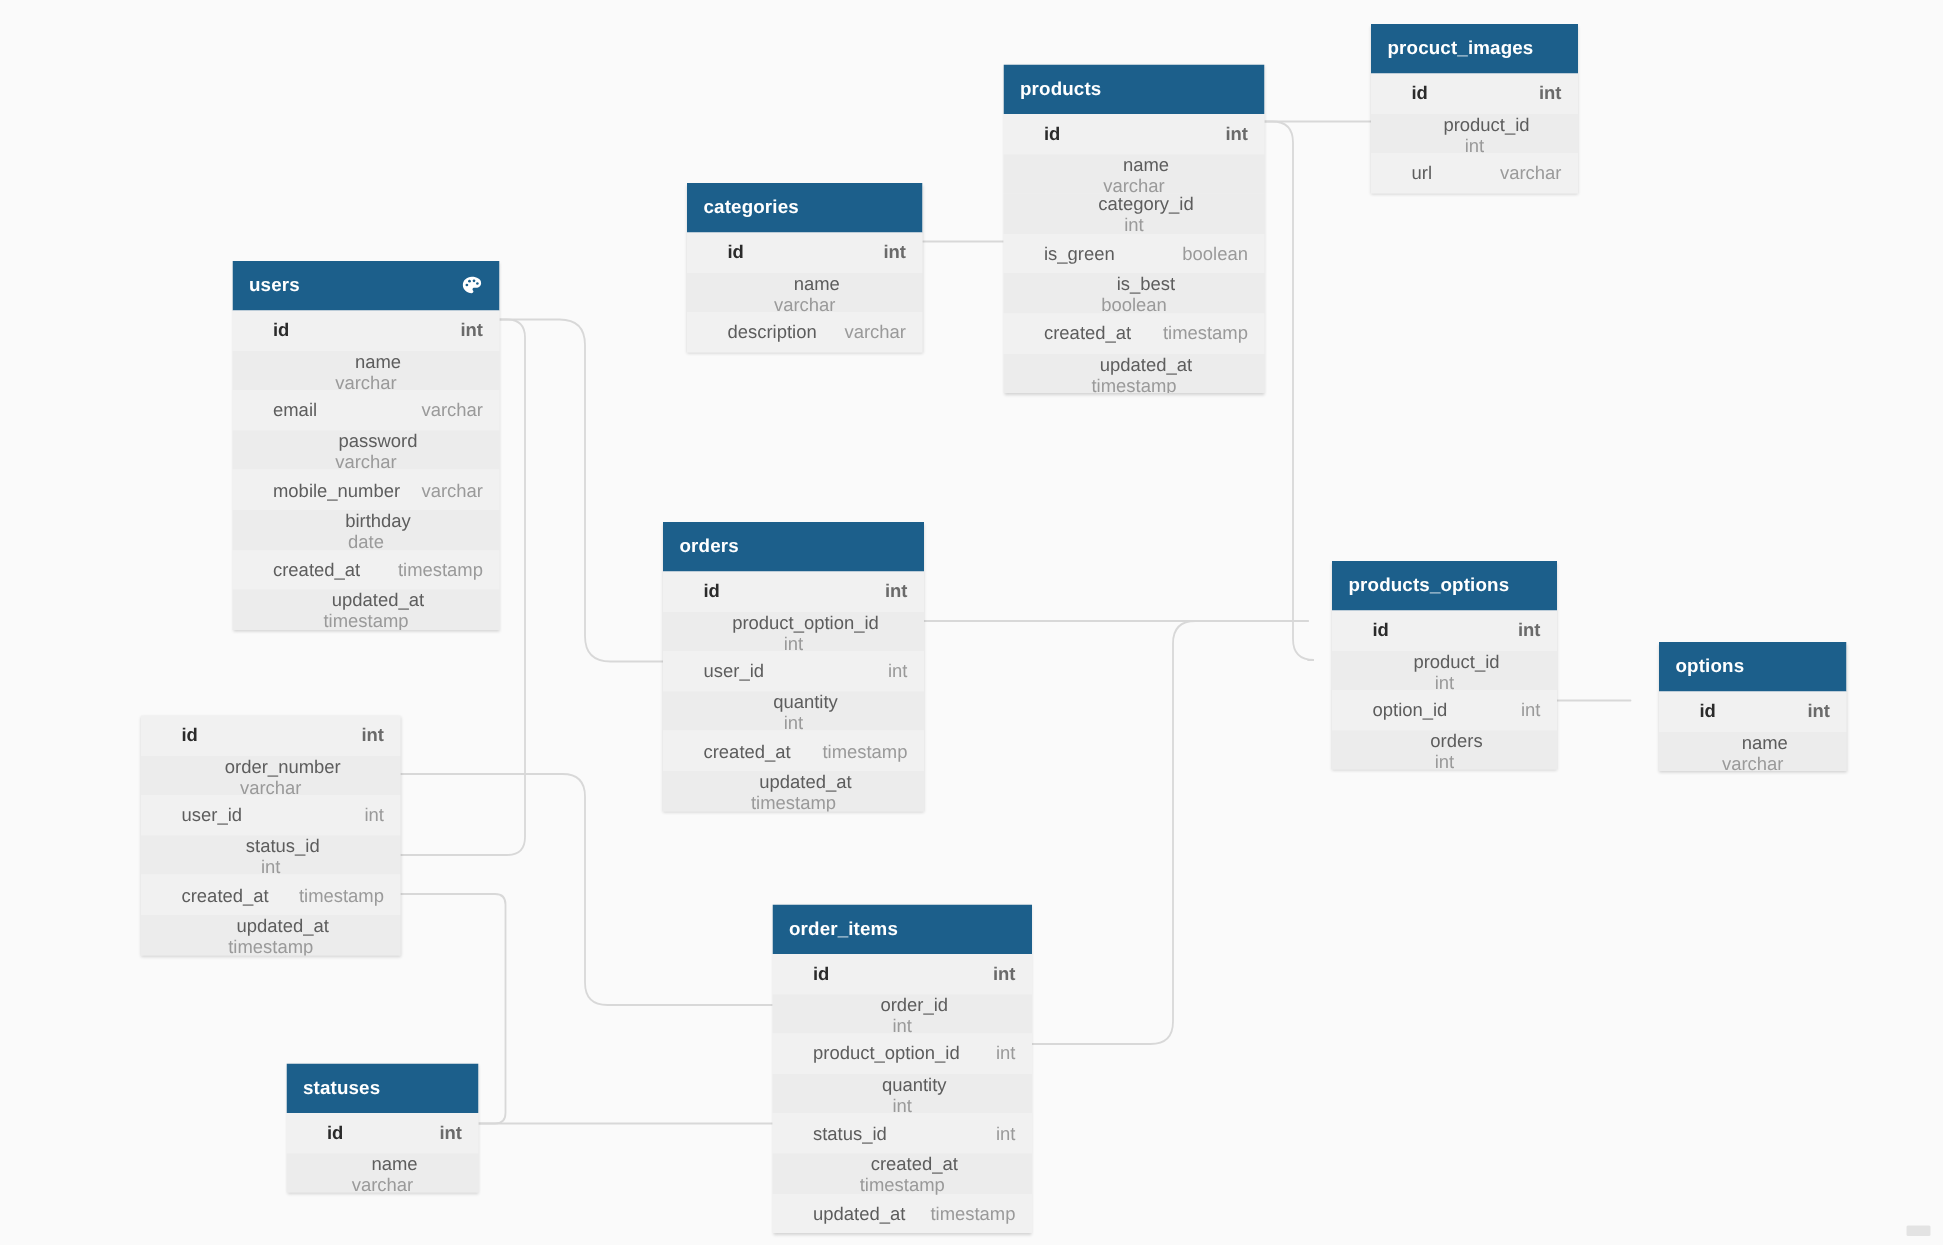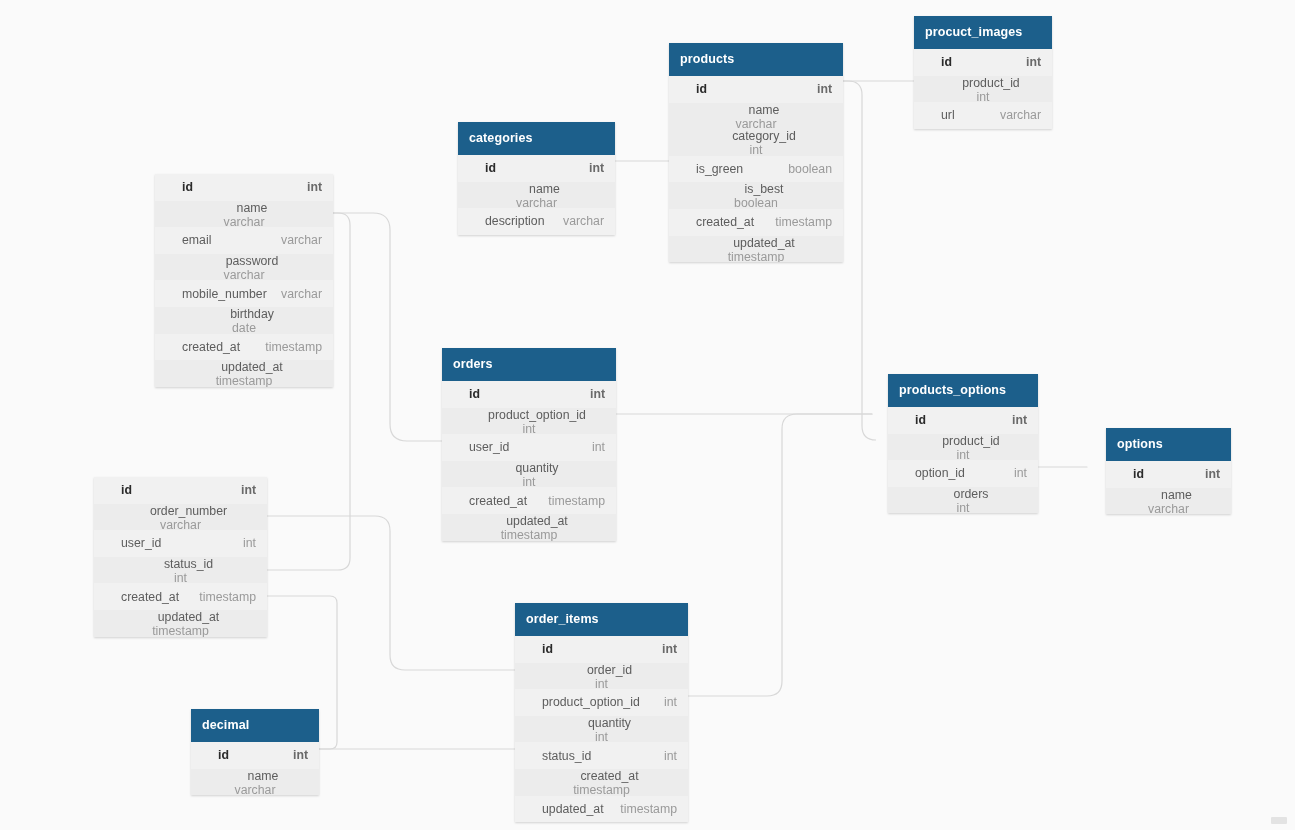--- a/index.html
+++ b/index.html
@@ -66,20 +66,32 @@
       <path d="M 319 749 H 330 Q 337 749 337 742 V 603 Q 337 596 330 596 H 267" fill="none" stroke="#d8d8d8" stroke-width="1.2" stroke-linecap="round"></path>
       <path d="M 615 161 H 669" fill="none" stroke="#d8d8d8" stroke-width="1.2" stroke-linecap="round"></path>
       <path d="M 843 81 H 914" fill="none" stroke="#d8d8d8" stroke-width="1.2" stroke-linecap="round"></path>
       <path d="M 843 81 H 848 Q 862 81 862 95 V 426 Q 862 440 876 440 H 872" fill="none" stroke="#d8d8d8" stroke-width="1.2" stroke-linecap="round"></path>
       <path d="M 616 414 H 872" fill="none" stroke="#d8d8d8" stroke-width="1.2" stroke-linecap="round"></path>
       <path d="M 688 696 H 767 Q 782 696 782 681 V 429 Q 782 414 797 414 H 872" fill="none" stroke="#d8d8d8" stroke-width="1.2" stroke-linecap="round"></path>
       <path d="M 1022 467 H 1087" fill="none" stroke="#d8d8d8" stroke-width="1.2" stroke-linecap="round"></path>
     </svg>
   <div id="tables-layer">
       <div class="table" style="left: 155px; top: 174px; width: 178px;">
+        <div class="t-head">
+          <span class="htitle">users</span>
+          <span style="display: flex;">
+            <svg class="palette" viewBox="0 0 24 24">
+              <path fill="#ffffff" d="M12 2.5c-5.2 0-9.5 3.9-9.5 8.7 0 4.8 4.3 8.7 9.5 8.7 1 0 1.8-.8 1.8-1.7 0-.5-.2-.9-.5-1.2-.3-.3-.5-.7-.5-1.1 0-1 .8-1.7 1.8-1.7h2.1c3 0 5.3-2.3 5.3-5.2 0-3.9-4.5-6.5-10-6.5z"></path>
+              <circle cx="6.8" cy="11.2" r="1.45" fill="#1c5f8b"></circle>
+              <circle cx="9.6" cy="7.1" r="1.45" fill="#1c5f8b"></circle>
+              <circle cx="14.4" cy="6.7" r="1.45" fill="#1c5f8b"></circle>
+              <circle cx="18.0" cy="9.6" r="1.35" fill="#1c5f8b"></circle>
+            </svg>
+          </span>
+        </div>
         <div class="row pk">
           <span class="cname">id</span>
           <span class="ctype">int</span>
         </div>
         <div class="row alt">
           <span class="cname">name</span>
           <span class="ctype">varchar</span>
         </div>
         <div class="row">
           <span class="cname">email</span>
@@ -290,21 +302,21 @@
           <span class="cname">created_at</span>
           <span class="ctype">timestamp</span>
         </div>
         <div class="row">
           <span class="cname">updated_at</span>
           <span class="ctype">timestamp</span>
         </div>
       </div>
       <div class="table" style="left: 191px; top: 709px; width: 128px;">
         <div class="t-head">
-          <span class="htitle">decimal</span>
+          <span class="htitle">statuses</span>
         </div>
         <div class="row pk">
           <span class="cname">id</span>
           <span class="ctype">int</span>
         </div>
         <div class="row alt">
           <span class="cname">name</span>
           <span class="ctype">varchar</span>
         </div>
       </div>

